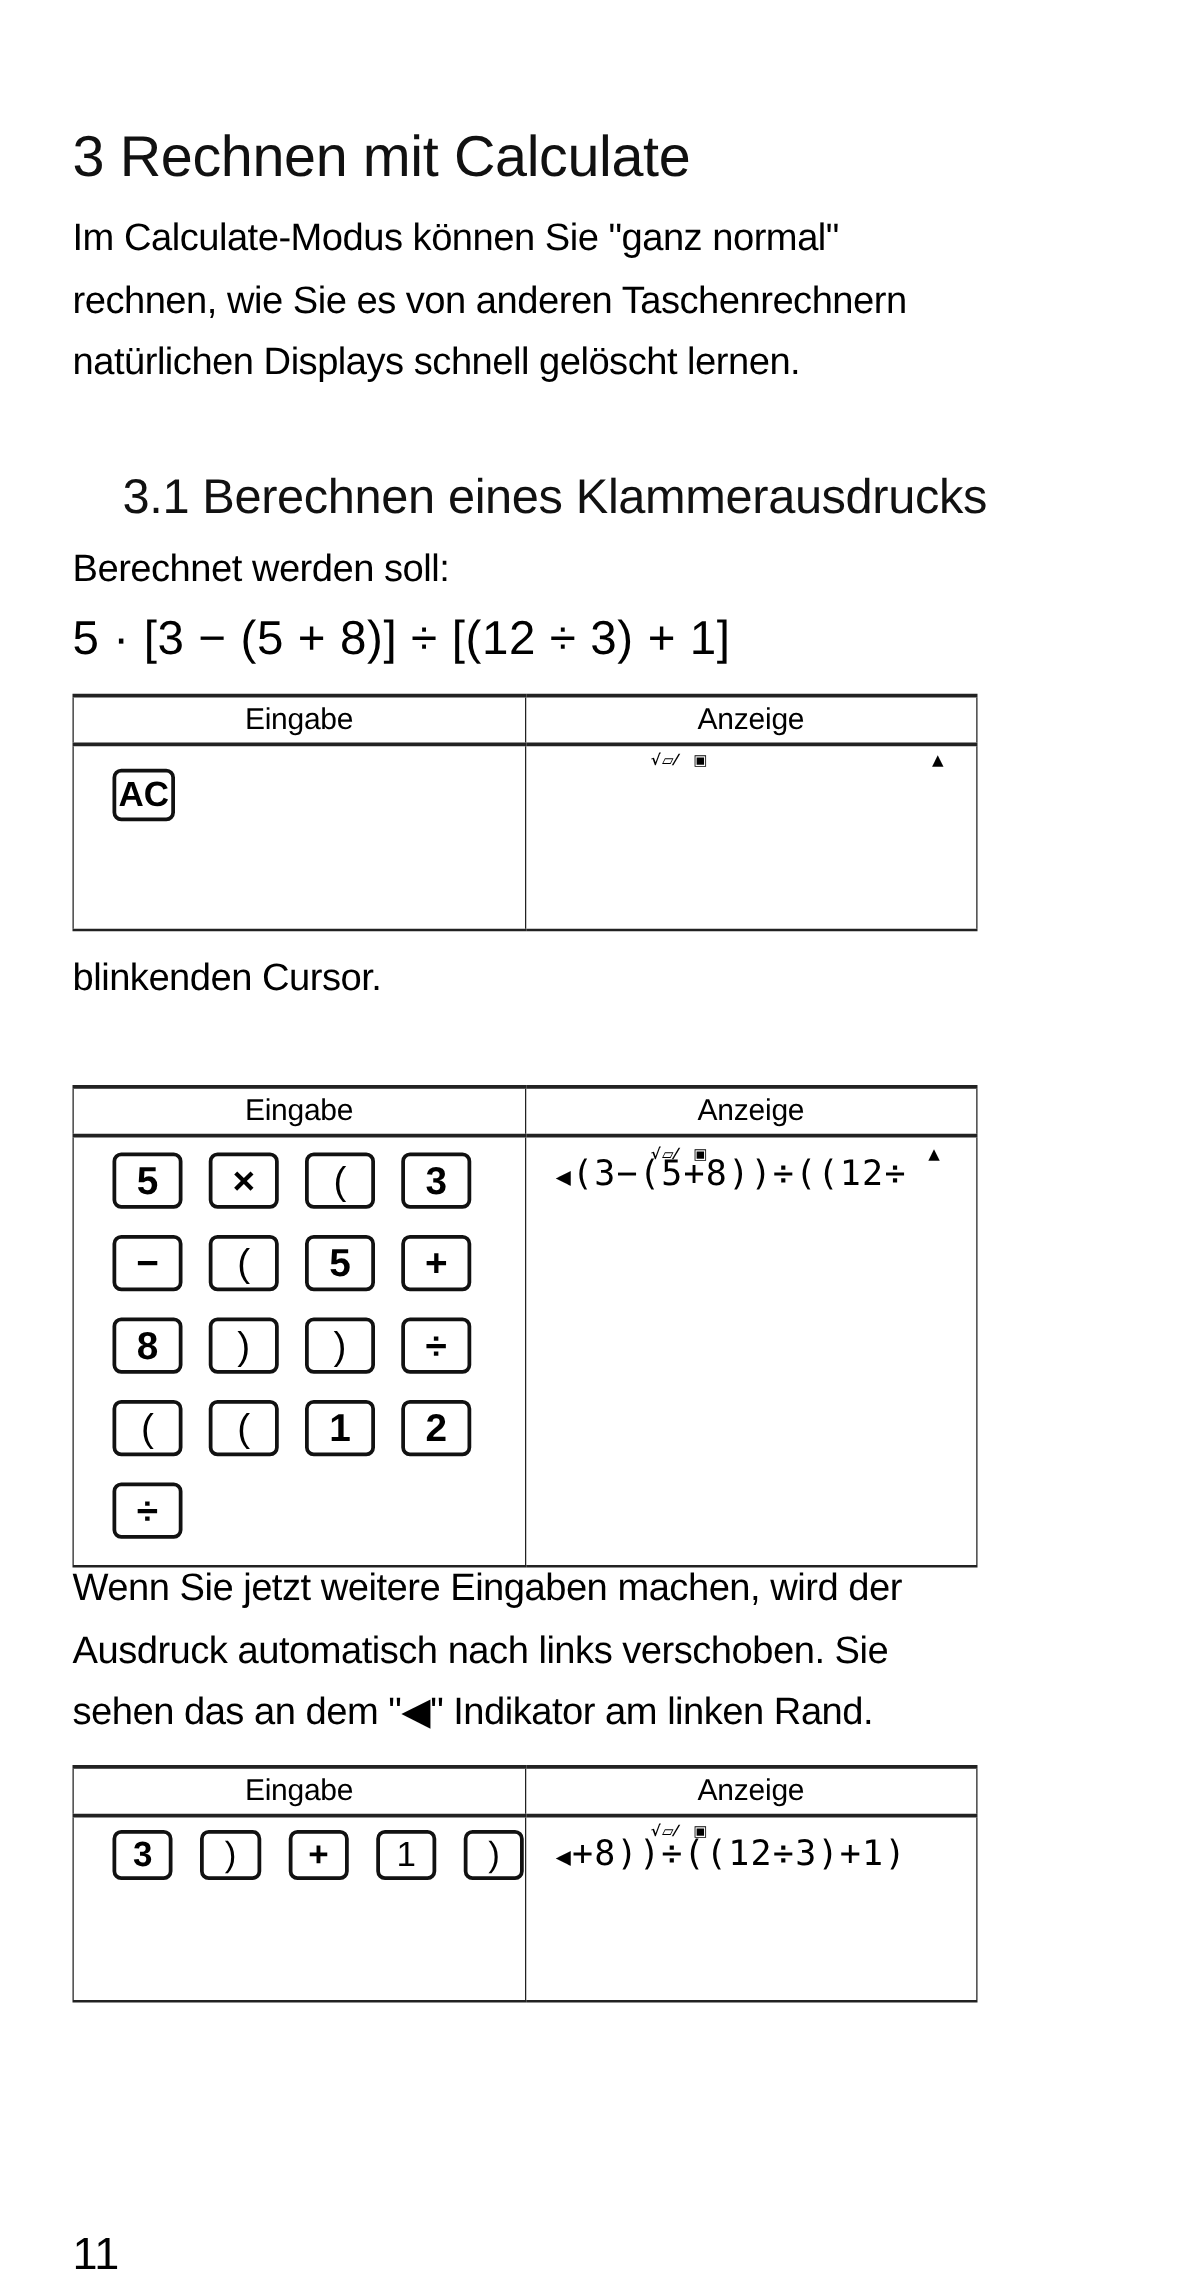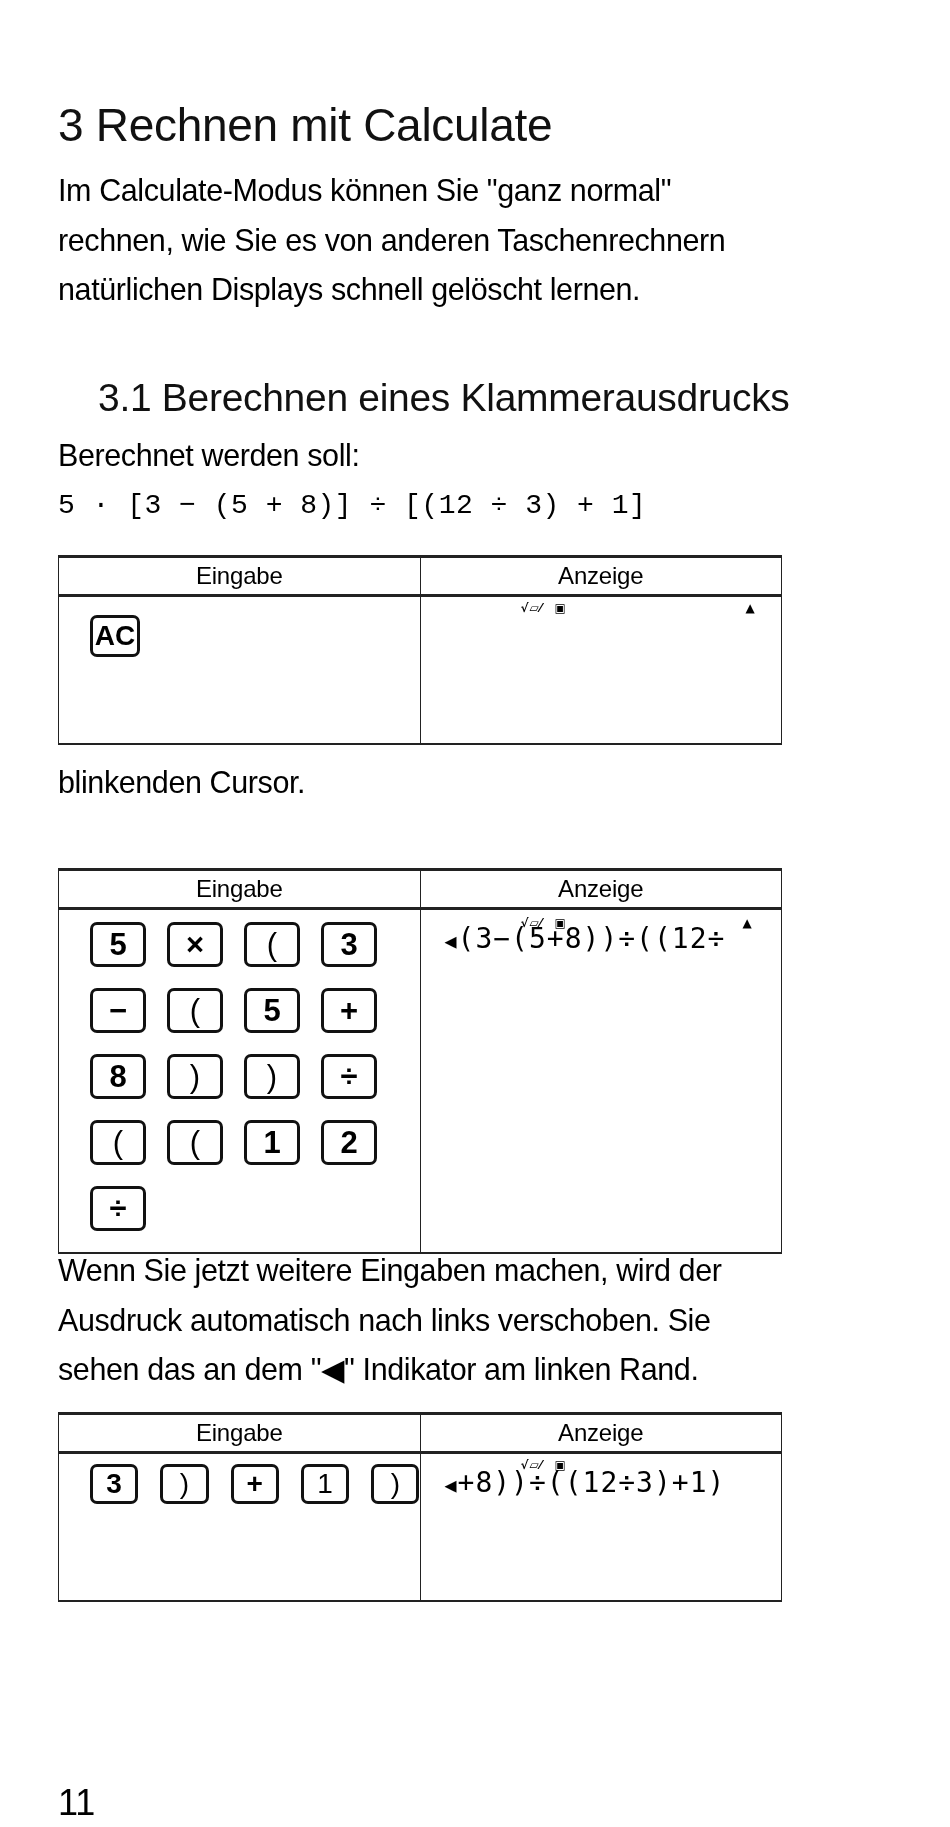--- a/index.html
+++ b/index.html
@@ -18,21 +18,21 @@
       font-family: "Liberation Sans", sans-serif; font-size: 39px;
       letter-spacing: -0.3px; color: #111; white-space: nowrap; margin-left: 40px;
     }
     .para {
       position: absolute; left: 0; font-size: 30.5px; line-height: 49.5px;
       letter-spacing: -0.4px; color: #000;
     }
     .para span { display: block; white-space: nowrap; }
     .formula {
       position: absolute; left: 0; top: 490px;
-      font-family: Liberation Mono, monospace; font-size: 28px; white-space: nowrap;
+      font-family: Liberation Sans, sans-serif; font-size: 38px; white-space: nowrap;
       letter-spacing: 0.5px;
     }
     table.io {
       position: absolute; left: 0; width: 724px; border-collapse: collapse;
       table-layout: fixed;
     }
     table.io th {
       font-weight: normal; font-size: 24px; height: 36px; padding: 0;
       border: 1.5px solid #222; border-bottom: 3px solid #222; border-top: 3px solid #222;
       letter-spacing: -0.2px;

